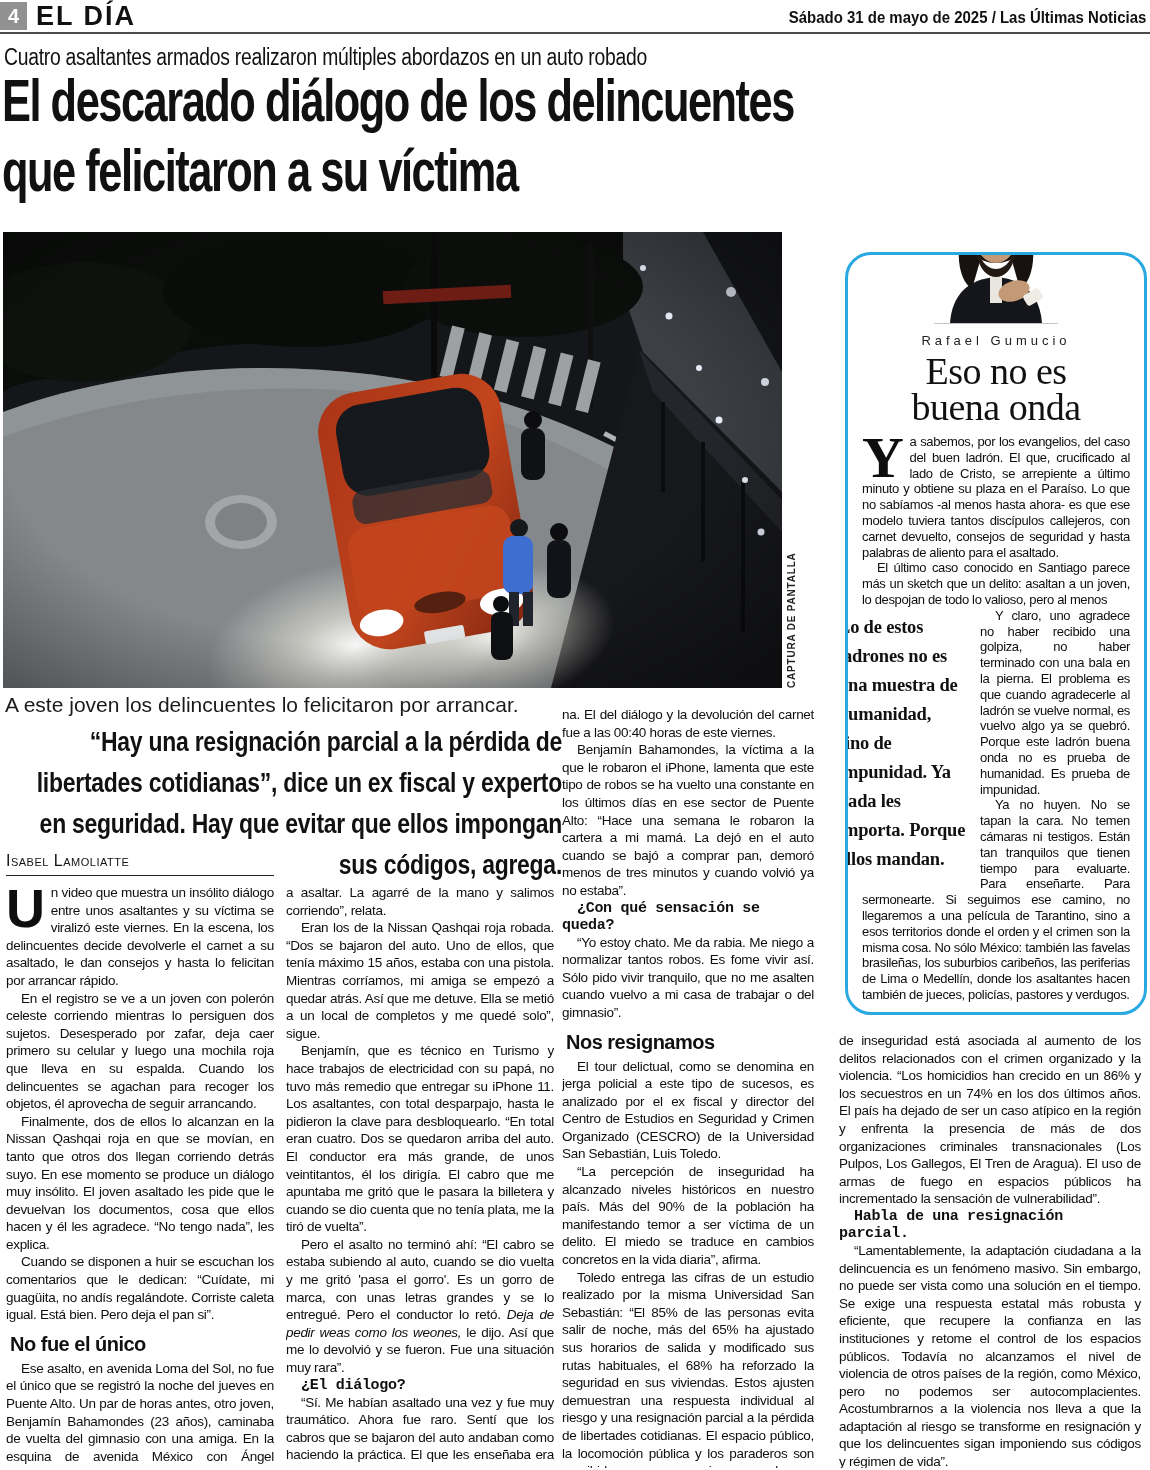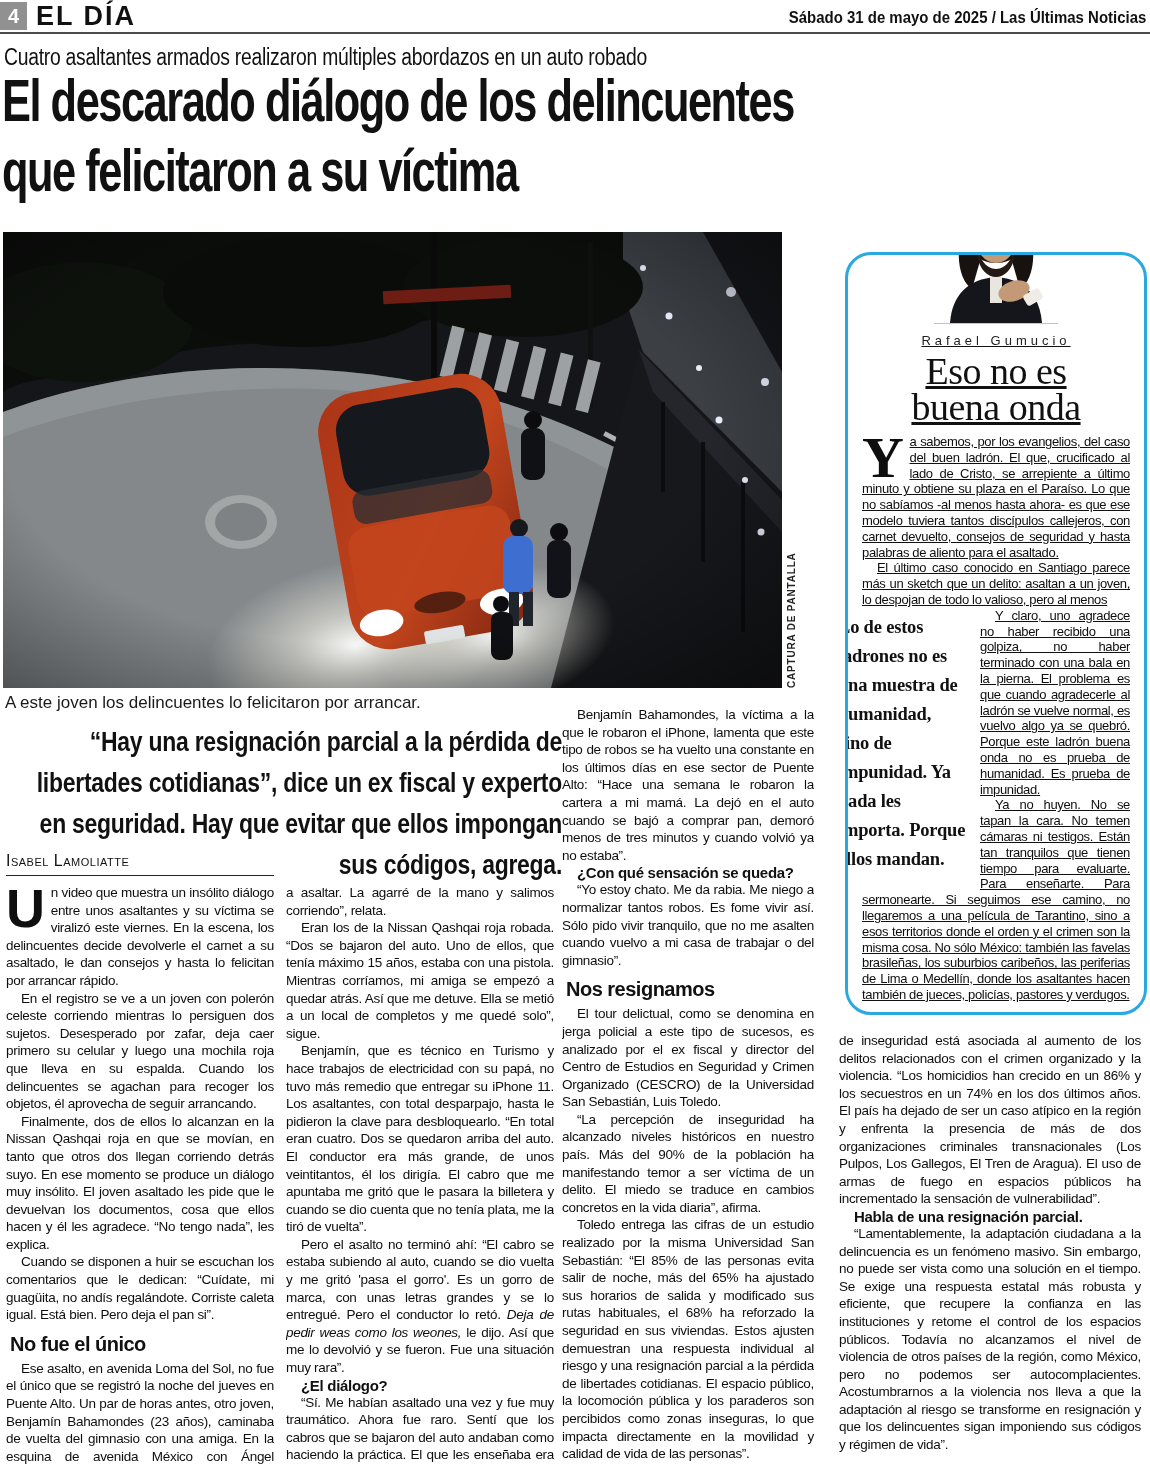--- a/index.html
+++ b/index.html
@@ -13,40 +13,40 @@
             transform:scaleX(.88);transform-origin:100% 0;white-space:nowrap;}
   .headrule{position:absolute;left:0;top:32px;width:1150px;height:2px;background:#4c4c4c;}
   
   .kicker{position:absolute;left:4px;top:44px;font-size:23px;letter-spacing:-.3px;
           transform:scaleX(.84);transform-origin:0 0;white-space:nowrap;}
   .headline{position:absolute;left:2px;top:66px;width:1560px;font-weight:bold;font-size:59px;
             line-height:70px;letter-spacing:-2px;transform:scaleX(.735);transform-origin:0 0;}
   .photo{position:absolute;left:3px;top:232px;width:779px;height:456px;overflow:hidden;background:#141417;}
   .credit{position:absolute;left:786px;top:688px;transform:rotate(-90deg);transform-origin:0 0;
           font-size:10px;font-weight:bold;letter-spacing:.8px;color:#222;white-space:nowrap;}
-  .caption{position:absolute;left:5px;top:693px;font-size:17px;color:#1a1a1a;}
+  .caption{position:absolute;left:5px;top:693px;font-size:21px;color:#1a1a1a;}
   .pullquote{position:absolute;right:588px;top:722px;width:652px;font-size:27px;font-weight:bold;
              line-height:41px;letter-spacing:-.3px;text-align:right;
              transform:scaleX(.85);transform-origin:100% 0;}
   
   .byline{position:absolute;left:6px;top:852px;width:268px;font-size:16px;
           font-variant:small-caps;letter-spacing:.5px;border-bottom:1.5px solid #222;padding-bottom:5px;}
   .col{position:absolute;overflow:hidden;}
   .col1{left:6px;top:884px;width:268px;height:584px;}
   .col2{left:286px;top:884px;width:268px;height:584px;}
   .col3{left:562px;top:706px;width:252px;height:762px;}
   .col4{left:839px;top:1032px;width:302px;height:436px;}
   .bp{margin:0;font-size:13.5px;line-height:17.6px;letter-spacing:-.3px;text-align:justify;color:#0e0e0e;}
   .indent{text-indent:15px;}
   .subhead{font-weight:bold;font-size:20px;letter-spacing:-.5px;margin:9px 0 4px 4px;}
-  .qhead{font-weight:bold;font-size:15px;text-indent:15px;margin:0;letter-spacing:-.3px;}
+  .qhead{font-weight:bold;font-size:15px;text-indent:15px;margin:0;letter-spacing:-.3px;font-family:Liberation Mono, monospace;}
   .dropcap{float:left;font-weight:bold;font-size:54px;line-height:42px;padding:3px 6px 0 0;}
   
   .opbox{position:absolute;left:845px;top:252px;width:302px;height:763px;box-sizing:border-box;
-         border:3.5px solid #2aa9e0;border-radius:26px;padding:0 14px 10px 14px;overflow:hidden;text-decoration:underline;}
+         border:3.5px solid #2aa9e0;border-radius:26px;padding:0 14px 10px 14px;overflow:hidden;}
   .portrait{position:absolute;left:50%;top:-64px;margin-left:-64px;width:128px;height:132px;}
   .photo-rule{position:absolute;left:50%;top:68px;width:124px;margin-left:-62px;border-top:1px solid #c4c4c4;}
   .op-author{margin-top:78px;text-align:center;font-size:13px;letter-spacing:4px;color:#222;}
   .op-title{font-family:"Liberation Serif",serif;font-size:38px;line-height:36px;text-align:center;
             margin:5px 0 9px 0;letter-spacing:-.5px;}
   .op-p{margin:0;font-size:13px;line-height:15.8px;letter-spacing:-.35px;text-align:justify;color:#0e0e0e;}
   .op-drop{float:left;font-family:"Liberation Serif",serif;font-weight:bold;font-size:58px;
            line-height:44px;padding:2px 6px 0 0;}
   .op-quote{float:left;width:128px;margin:3px 10px 2px -26px;padding:2px 4px 2px 2px;background:#fff;
             position:relative;font-family:"Liberation Serif",serif;font-weight:bold;font-size:18.5px;
@@ -191,20 +191,21 @@
     <p class="bp">a asaltar. La agarré de la mano y salimos corriendo”, relata.</p>
     <p class="bp indent">Eran los de la Nissan Qashqai roja robada. “Dos se bajaron del auto. Uno de ellos, que tenía máximo 15 años, estaba con una pistola. Mientras corríamos, mi amiga se empezó a quedar atrás. Así que me detuve. Ella se metió a un local de completos y me quedé solo”, sigue.</p>
     <p class="bp indent">Benjamín, que es técnico en Turismo y hace trabajos de electricidad con su papá, no tuvo más remedio que entregar su iPhone 11. Los asaltantes, con total desparpajo, hasta le pidieron la clave para desbloquearlo. “En total eran cuatro. Dos se quedaron arriba del auto. El conductor era más grande, de unos veintitantos, él los dirigía. El cabro que me apuntaba me gritó que le pasara la billetera y cuando se dio cuenta que no tenía plata, me la tiró de vuelta”.</p>
     <p class="bp indent"><span>Pero el asalto no terminó ahí: “El cabro se estaba subiendo al auto, cuando se dio vuelta y me gritó 'pasa el gorro'. Es un gorro de marca, con unas letras grandes y se lo entregué. Pero el conductor lo retó. </span><i>Deja de pedir weas como los weones,</i><span> le dijo. Así que me lo devolvió y se fueron. Fue una situación muy rara”.</span></p>
     <p class="qhead">¿El diálogo?</p>
     <p class="bp indent">“Sí. Me habían asaltado una vez y fue muy traumático. Ahora fue raro. Sentí que los cabros que se bajaron del auto andaban como haciendo la práctica. El que les enseñaba era el conductor”.</p>
 
   </div>
 
   <div class="col col3">
+    <p class="bp">na. El del diálogo y la devolución del carnet fue a las 00:40 horas de este viernes.</p>
     <p class="bp indent">Benjamín Bahamondes, la víctima a la que le robaron el iPhone, lamenta que este tipo de robos se ha vuelto una constante en los últimos días en ese sector de Puente Alto: “Hace una semana le robaron la cartera a mi mamá. La dejó en el auto cuando se bajó a comprar pan, demoró menos de tres minutos y cuando volvió ya no estaba”.</p>
     <p class="qhead">¿Con qué sensación se queda?</p>
     <p class="bp indent">“Yo estoy chato. Me da rabia. Me niego a normalizar tantos robos. Es fome vivir así. Sólo pido vivir tranquilo, que no me asalten cuando vuelvo a mi casa de trabajar o del gimnasio”.</p>
     <h3 class="subhead">Nos resignamos</h3>
     <p class="bp indent">El tour delictual, como se denomina en jerga policial a este tipo de sucesos, es analizado por el ex fiscal y director del Centro de Estudios en Seguridad y Crimen Organizado (CESCRO) de la Universidad San Sebastián, Luis Toledo.</p>
     <p class="bp indent">“La percepción de inseguridad ha alcanzado niveles históricos en nuestro país. Más del 90% de la población ha manifestando temor a ser víctima de un delito. El miedo se traduce en cambios concretos en la vida diaria”, afirma.</p>
     <p class="bp indent">Toledo entrega las cifras de un estudio realizado por la misma Universidad San Sebastián: “El 85% de las personas evita salir de noche, más del 65% ha ajustado sus horarios de salida y modificado sus rutas habituales, el 68% ha reforzado la seguridad en sus viviendas. Estos ajusten demuestran una respuesta individual al riesgo y una resignación parcial a la pérdida de libertades cotidianas. El espacio público, la locomoción pública y los paraderos son percibidos como zonas inseguras, lo que impacta directamente en la movilidad y calidad de vida de las personas”.</p>
 
   </div>
 

